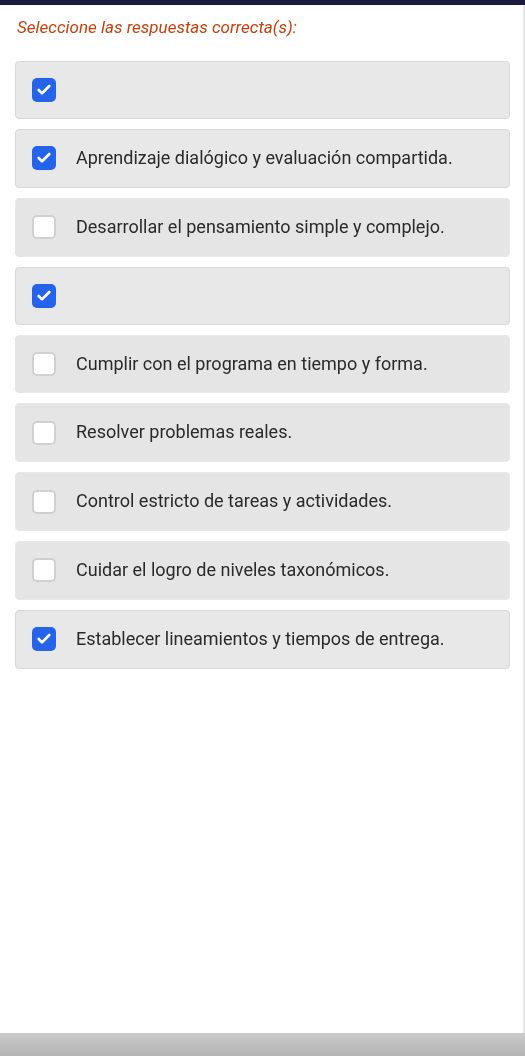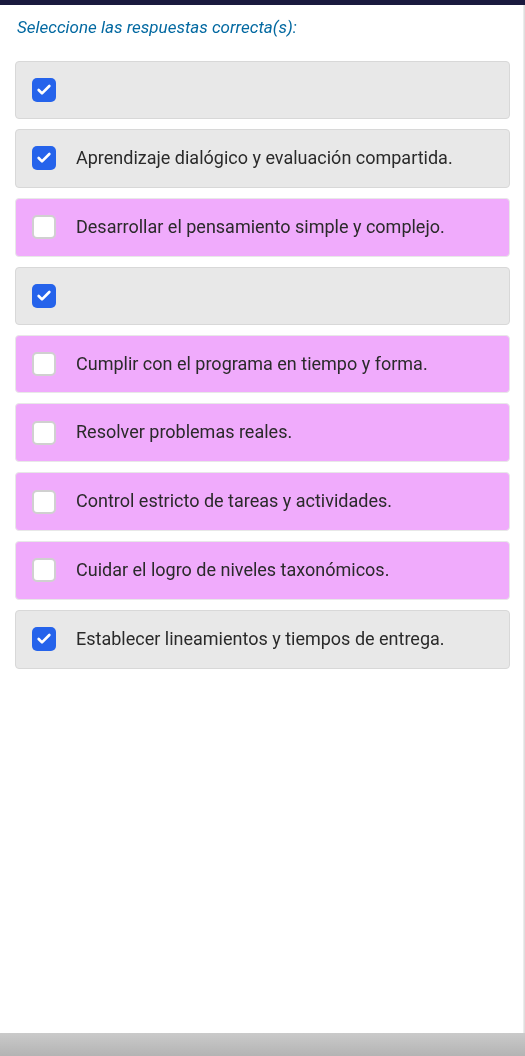--- a/index.html
+++ b/index.html
@@ -18,38 +18,38 @@
     .top-bar {
       height: 5px;
       background: #1a1a3e;
       width: 100%;
     }
     .container {
       padding: 12px 15px 0 15px;
     }
     .instruction {
       font-style: italic;
-      color: #0369a1;
+      color: #c2410c;
       font-size: 17px;
       margin-bottom: 24px;
       padding-left: 2px;
     }
     .option-card {
       background: #e8e8e8;
       border: 1px solid #d8d8d8;
       border-radius: 4px;
       display: flex;
       align-items: center;
       padding: 14px 16px;
       margin-bottom: 10px;
       min-height: 58px;
       cursor: pointer;
     }
     .option-card.unchecked {
-      background: #f0abfc;
+      background: #e5e5e5;
       border: 1px solid #e8e8e8;
     }
     .checkbox {
       width: 24px;
       height: 24px;
       border-radius: 5px;
       flex-shrink: 0;
       display: flex;
       align-items: center;
       justify-content: center;

